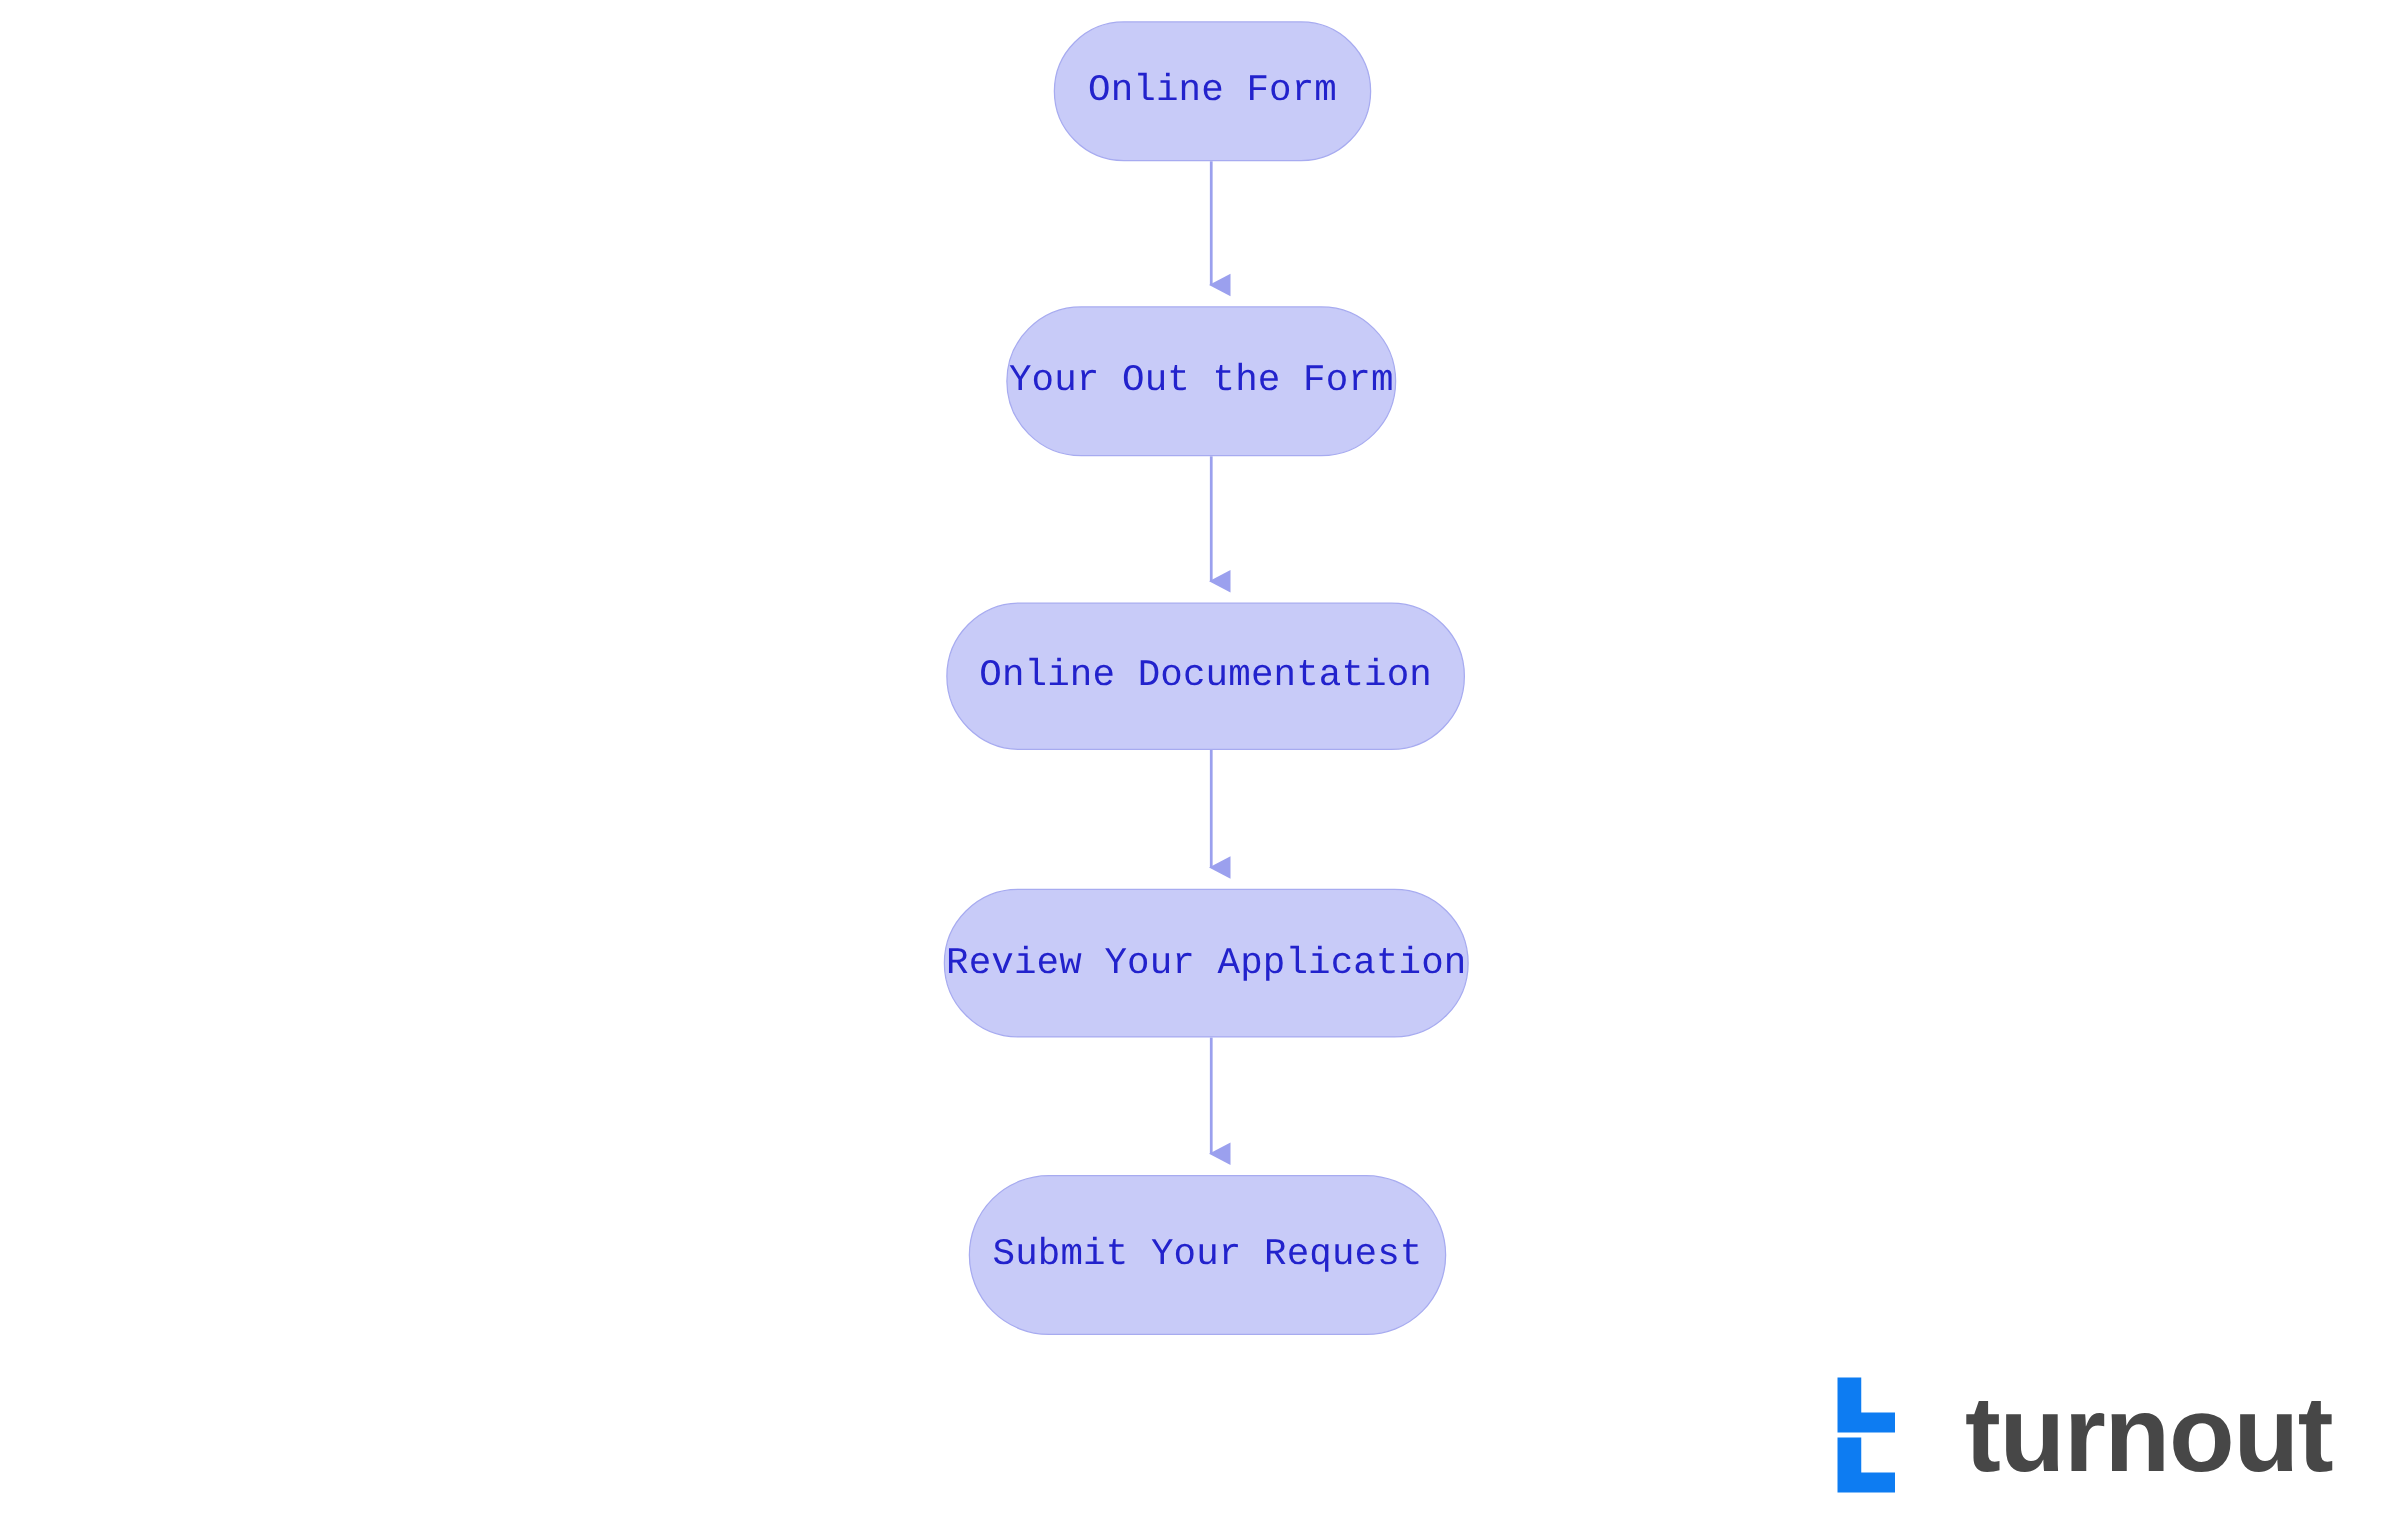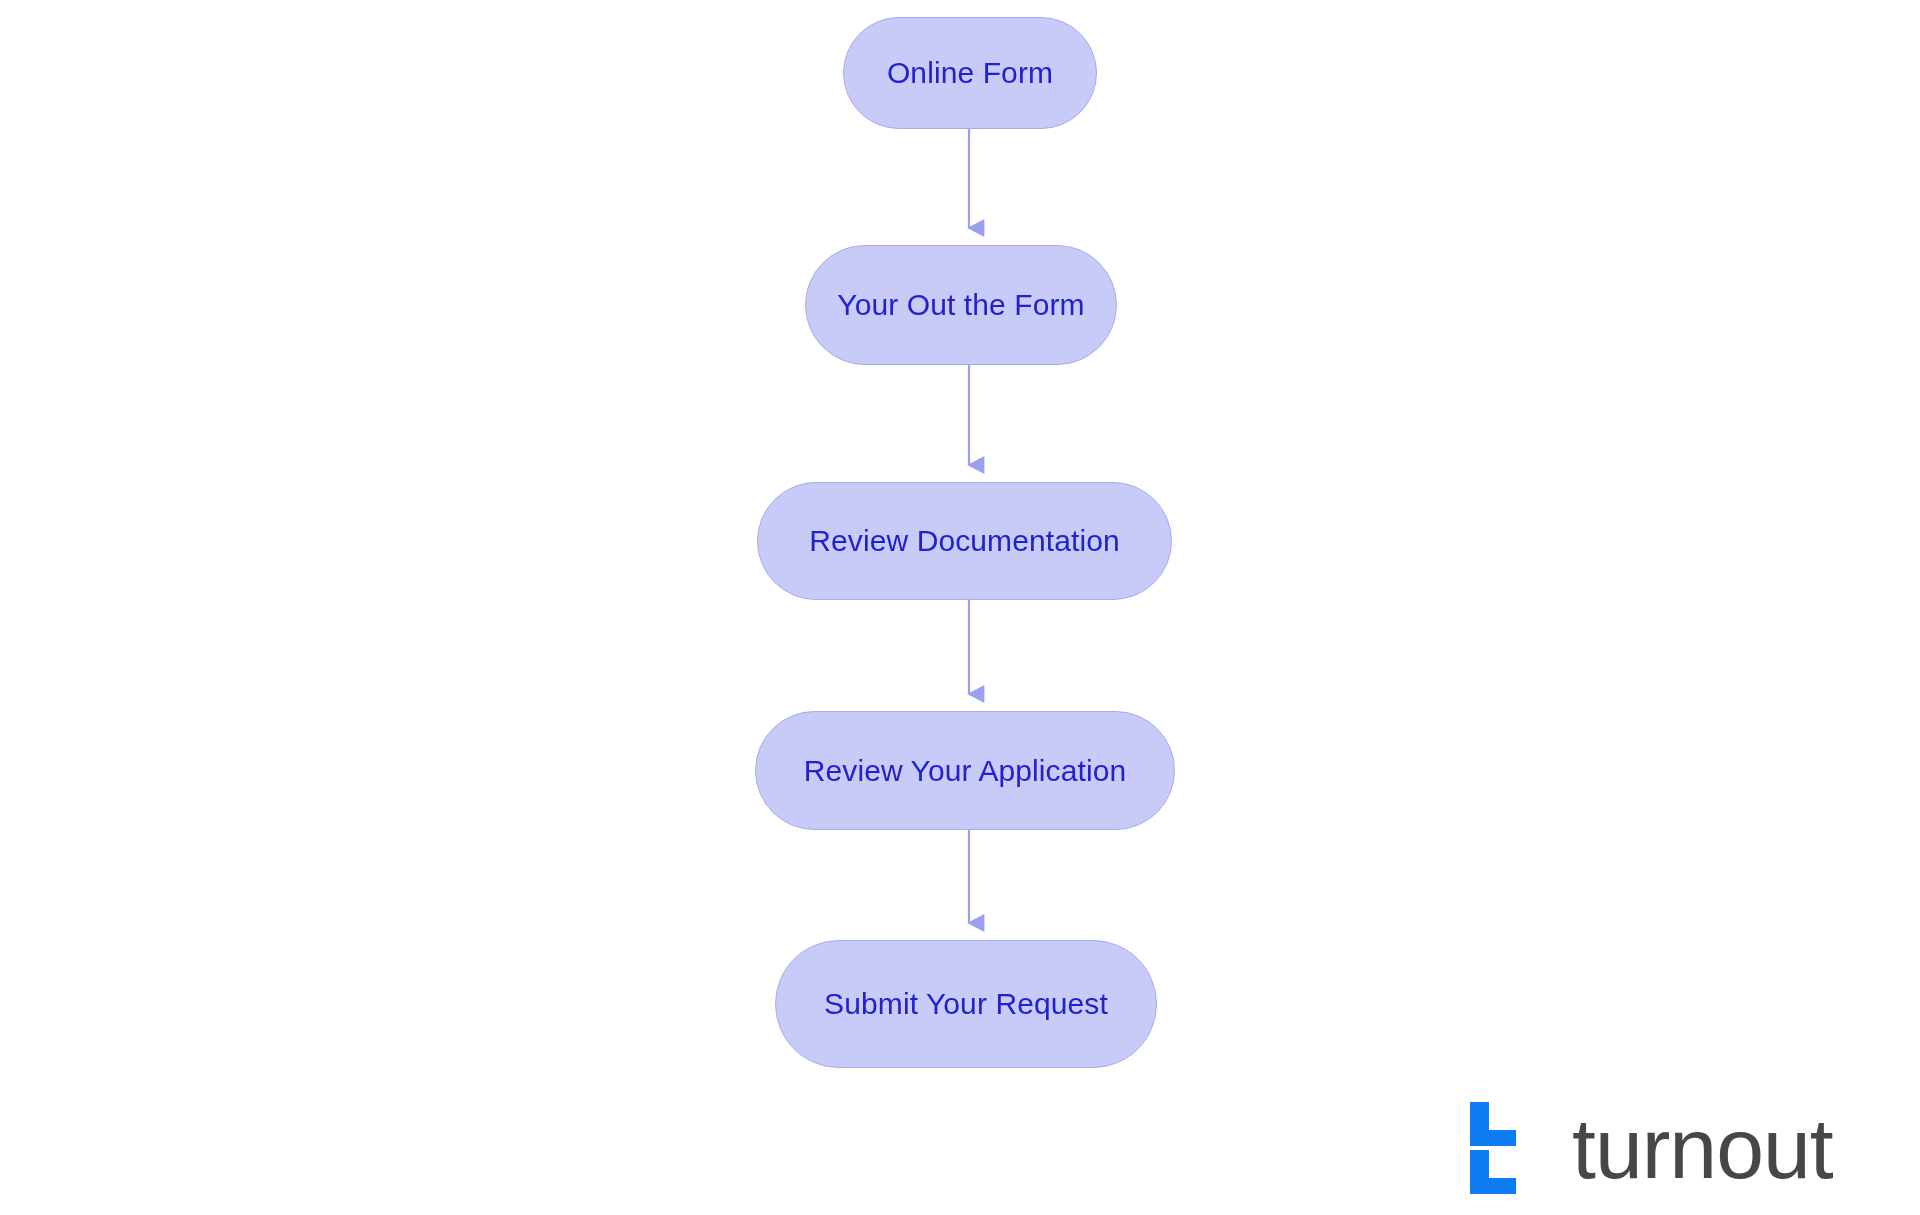--- a/index.html
+++ b/index.html
@@ -30,21 +30,21 @@
     justify-content: center;
     box-sizing: border-box;
     background: #c8cbf8;
     border: 1.6px solid #a7abf0;
     border-radius: 999px;
     color: #2222cc;
     font-size: 30px;
     font-weight: 400;
     letter-spacing: 0.1px;
     white-space: nowrap;
-    font-family: Liberation Sans, sans-serif;
+    font-family: Liberation Mono, monospace;
   }
 
   .node-label {
     color: #2222cc;
     line-height: 1;
   }
 
   
   #node-0 { left: 843px; top: 17px;   width: 254px; height: 112px; }
   #node-1 { left: 805px; top: 245px;  width: 312px; height: 120px; }
@@ -73,21 +73,21 @@
     gap: 42px;
   }
   #logo-mark {
     width: 62px;
     height: 96px;
     flex: 0 0 auto;
   }
   #logo-wordmark {
     font-family: "Liberation Sans", sans-serif;
     font-size: 86px;
-    font-weight: 400;
+    font-weight: 700;
     color: #474747;
     letter-spacing: -1px;
     line-height: 1;
     white-space: nowrap;
   }
 </style>
 </head>
 <body>
 
 <div id="flow-canvas">
@@ -106,21 +106,21 @@
 
   <div class="flow-node" id="node-0">
     <span class="node-label">Online Form</span>
   </div>
 
   <div class="flow-node" id="node-1">
     <span class="node-label">Your Out the Form</span>
   </div>
 
   <div class="flow-node" id="node-2">
-    <span class="node-label">Review Documentation</span>
+    <span class="node-label">Online Documentation</span>
   </div>
 
   <div class="flow-node" id="node-4">
     <span class="node-label">Submit Your Request</span>
   </div>
 
   <div class="flow-node" id="node-3">
     <span class="node-label">Review Your Application</span>
   </div>
 

